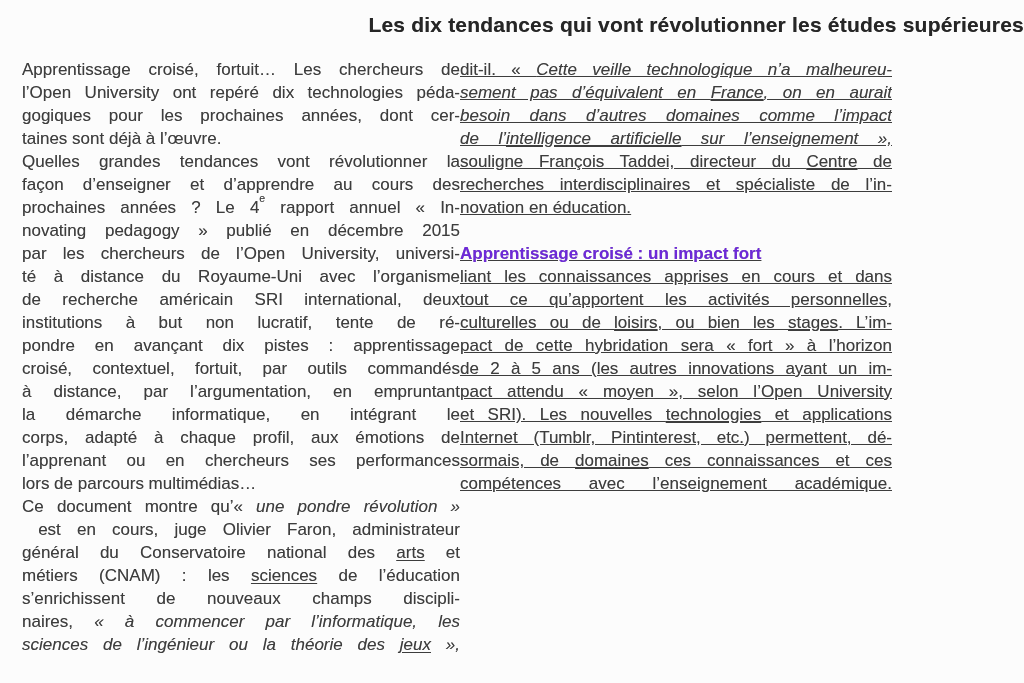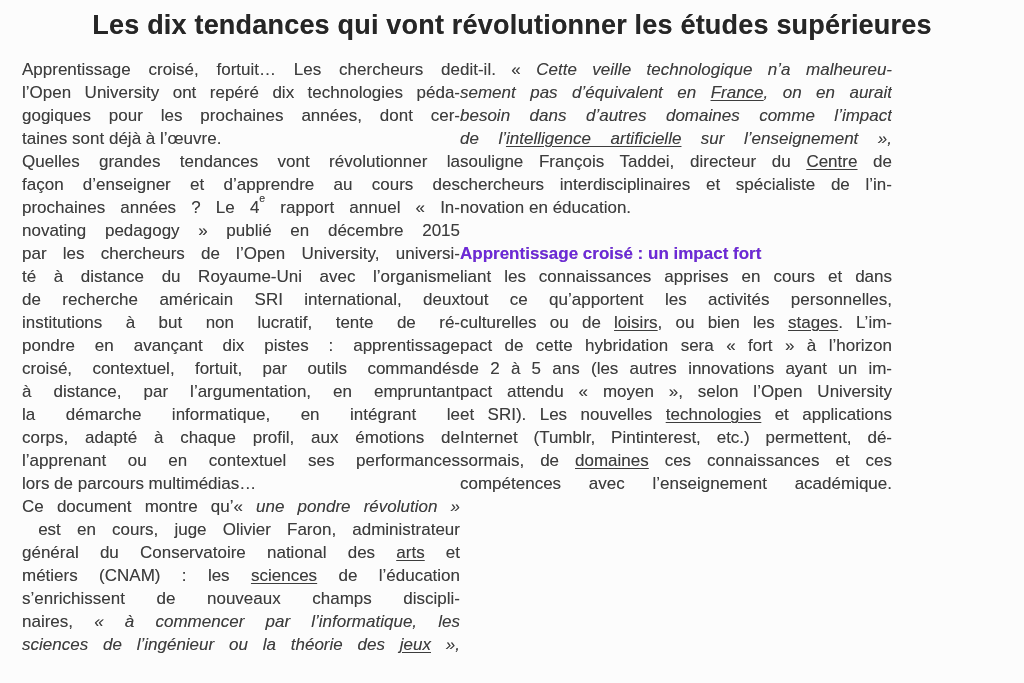--- a/index.html
+++ b/index.html
@@ -14,40 +14,40 @@
     font-family: "Liberation Sans", "DejaVu Sans", sans-serif;
     color: #3d3d3d;
   }
   .page {
     width: 1024px;
     height: 683px;
     box-sizing: border-box;
     padding-top: 12px;
   }
   .title {
-    text-align: center;
-    font-size: 27px;
+    text-align: right;
+    font-size: 21px;
     line-height: 26px;
     font-weight: bold;
     color: #262626;
     letter-spacing: 0.2px;
     margin: 0 0 20px 0;
     text-shadow: 0 0 0.5px rgba(38,38,38,0.55);
   }
   .columns {
     display: flex;
     box-sizing: border-box;
     padding-left: 22px;
     padding-right: 17px;
   }
   .col {
     box-sizing: border-box;
   }
   .col.left  { width: 438px; }
-  .col.right { width: 432px; }
+  .col.right { width: 432px; text-decoration: underline; }
   .line {
     font-size: 17px;
     line-height: 23px;
     height: 23px;
     text-align: justify;
     text-align-last: justify;
     white-space: normal;
     overflow: hidden;
     text-shadow: 0 0 0.5px rgba(61,61,61,0.45);
   }
@@ -84,37 +84,37 @@
         <div class="line">novating pedagogy » publié en décembre 2015</div>
         <div class="line">par les chercheurs de l’Open University, universi-</div>
         <div class="line">té à distance du Royaume-Uni avec l’organisme</div>
         <div class="line">de recherche américain SRI international, deux</div>
         <div class="line">institutions à but non lucratif, tente de ré-</div>
         <div class="line">pondre en avançant dix pistes : apprentissage</div>
         <div class="line">croisé, contextuel, fortuit, par outils commandés</div>
         <div class="line">à distance, par l’argumentation, en empruntant</div>
         <div class="line">la démarche informatique, en intégrant le</div>
         <div class="line">corps, adapté à chaque profil, aux émotions de</div>
-        <div class="line">l’apprenant ou en contextuel ses performances</div>
+        <div class="line">l’apprenant ou en chercheurs ses performances</div>
         <div class="line last">lors de parcours multimédias…</div>
         <div class="line">Ce document montre qu’« <i>une pondre révolution »</i></div>
         <div class="line">&nbsp;est en cours, juge Olivier Faron, administrateur</div>
         <div class="line">général du Conservatoire national des <u>arts</u> et</div>
         <div class="line">métiers (CNAM) : les <u>sciences</u> de l’éducation</div>
         <div class="line">s’enrichissent de nouveaux champs discipli-</div>
         <div class="line">naires, <i>« à commencer par l’informatique, les</i></div>
         <div class="line"><i>sciences de l’ingénieur ou la théorie des <u>jeux</u> »,</i></div>
       </div>
     <div class="col right">
         <div class="line">dit-il. « <i>Cette veille technologique n’a malheureu-</i></div>
         <div class="line"><i>sement pas d’équivalent en <u>France</u>, on en aurait</i></div>
         <div class="line"><i>besoin dans d’autres domaines comme l’impact</i></div>
         <div class="line"><i>de l’<u>intelligence artificielle</u> sur l’enseignement »,</i></div>
         <div class="line">souligne François Taddei, directeur du <u>Centre</u> de</div>
-        <div class="line">chercheurs interdisciplinaires et spécialiste de l’in-</div>
+        <div class="line">recherches interdisciplinaires et spécialiste de l’in-</div>
         <div class="line last">novation en éducation.</div>
         <div class="line spacer"></div>
         <div class="line bold">Apprentissage croisé : un impact fort</div>
         <div class="line">liant les connaissances apprises en cours et dans</div>
         <div class="line">tout ce qu’apportent les activités personnelles,</div>
         <div class="line">culturelles ou de <u>loisirs</u>, ou bien les <u>stages</u>. L’im-</div>
         <div class="line">pact de cette hybridation sera « fort » à l’horizon</div>
         <div class="line">de 2 à 5 ans (les autres innovations ayant un im-</div>
         <div class="line">pact attendu « moyen », selon l’Open University</div>
         <div class="line">et SRI). Les nouvelles <u>technologies</u> et applications</div>

